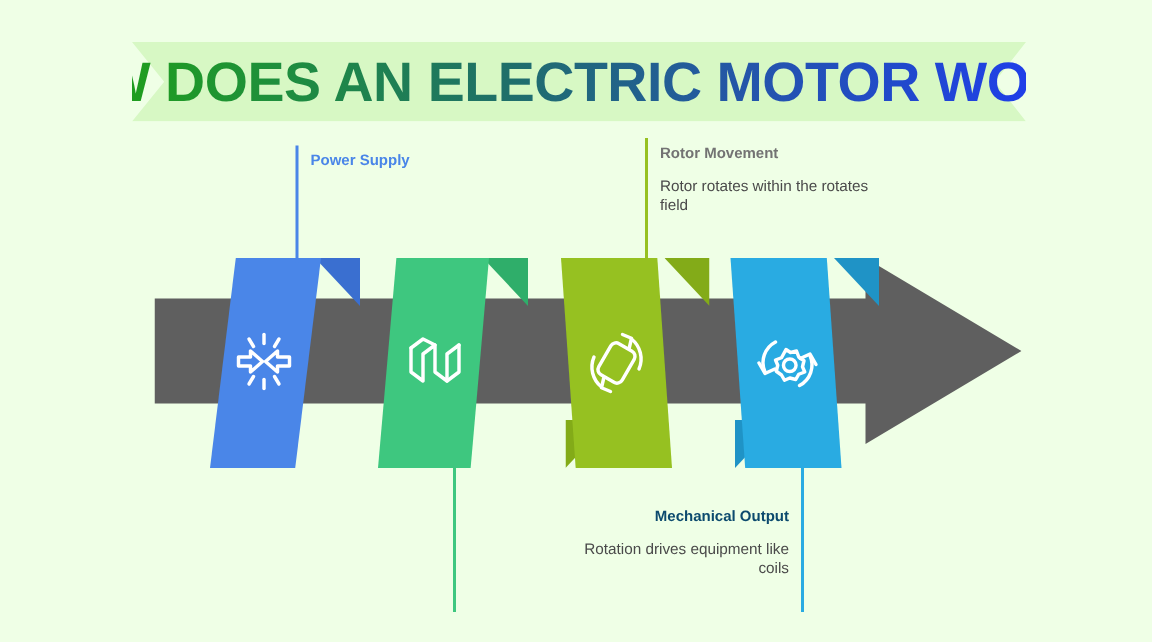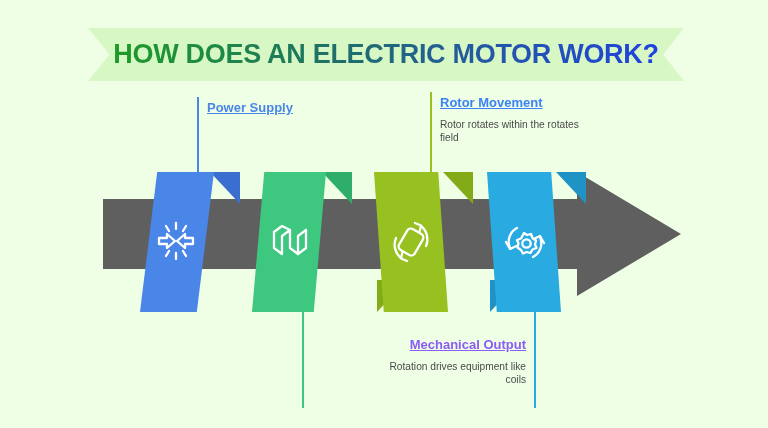--- a/index.html
+++ b/index.html
@@ -20,21 +20,21 @@
   }
   .ribbon-bg{
     position:absolute; inset:0;
     background:#d7f8c4;
     -webkit-clip-path: polygon(0 0, 100% 0, 100% 100%, 0 100%, 4.2% 50%);
     clip-path: polygon(0 0, 100% 0, 96.5% 50%, 100% 100%, 0 100%, 3.6% 50%);
   }
   .ribbon-title{
     position:absolute; inset:0;
     display:flex; align-items:center; justify-content:center;
-    font-size:27px; font-weight:bold; letter-spacing:-0.3px;
+    font-size:37px; font-weight:bold; letter-spacing:-0.3px;
     white-space:nowrap;
     background:linear-gradient(90deg,#1f9d1f 0%,#1e8e3e 17%,#1f6f6a 42%,#2456a8 68%,#1f3fe8 100%);
     -webkit-background-clip:text; background-clip:text;
     color:transparent; -webkit-text-fill-color:transparent;
   }
 
   
   .gray-arrow{ position:absolute; left:103px; top:166px; width:578px; height:136px; }
 
   
@@ -45,23 +45,22 @@
   .card svg.icon{ position:absolute; }
 
   
   .conn{ position:absolute; width:2px; }
 
   
   .label{
     position:absolute;
   }
   .label .ttl{
-    font-size:13px; font-weight:bold; line-height:16px;
+    font-size:10px; font-weight:bold; line-height:16px;
     margin-bottom:7px;
-    text-decoration:underline;
   }
   .label .desc{
     font-size:10.2px; line-height:13px; color:#4a4a4a;
     font-weight:400;
   }
   .label.right-al{ text-align:right; }
 </style>
 </head>
 <body>
 
@@ -164,23 +163,23 @@
   <div id="labels-layer">
       <div class="conn" style="left: 197px; top: 97px; height: 78px; background: rgb(74, 134, 232);"></div>
       <div class="label" style="left: 207px; top: 100px; width: 150px;">
         <div class="ttl" style="color:#4a86e8">Power Supply</div>
       </div>
       <div class="conn" style="left: 302px; top: 312px; height: 96px; background: rgb(62, 199, 127);"></div>
       <div class="label right-al" style="left: 132px; top: 337px; width: 158px;">
       </div>
       <div class="conn" style="left: 430px; top: 92px; height: 82px; background: rgb(150, 193, 33);"></div>
       <div class="label" style="left: 440px; top: 95px; width: 150px;">
-        <div class="ttl" style="color:#3b82f6">Rotor Movement</div>
+        <div class="ttl" style="color:#737373">Rotor Movement</div>
      <div class="desc">Rotor rotates within the rotates field</div>
       </div>
       <div class="conn" style="left: 534px; top: 312px; height: 96px; background: rgb(41, 171, 226);"></div>
       <div class="label right-al" style="left: 368px; top: 337px; width: 158px;">
-        <div class="ttl" style="color:#8b5cf6">Mechanical Output</div>
+        <div class="ttl" style="color:#0c4a6e">Mechanical Output</div>
      <div class="desc">Rotation drives equipment like coils</div>
       </div>
     </div>
 
 </div>
 
 </body></html>

